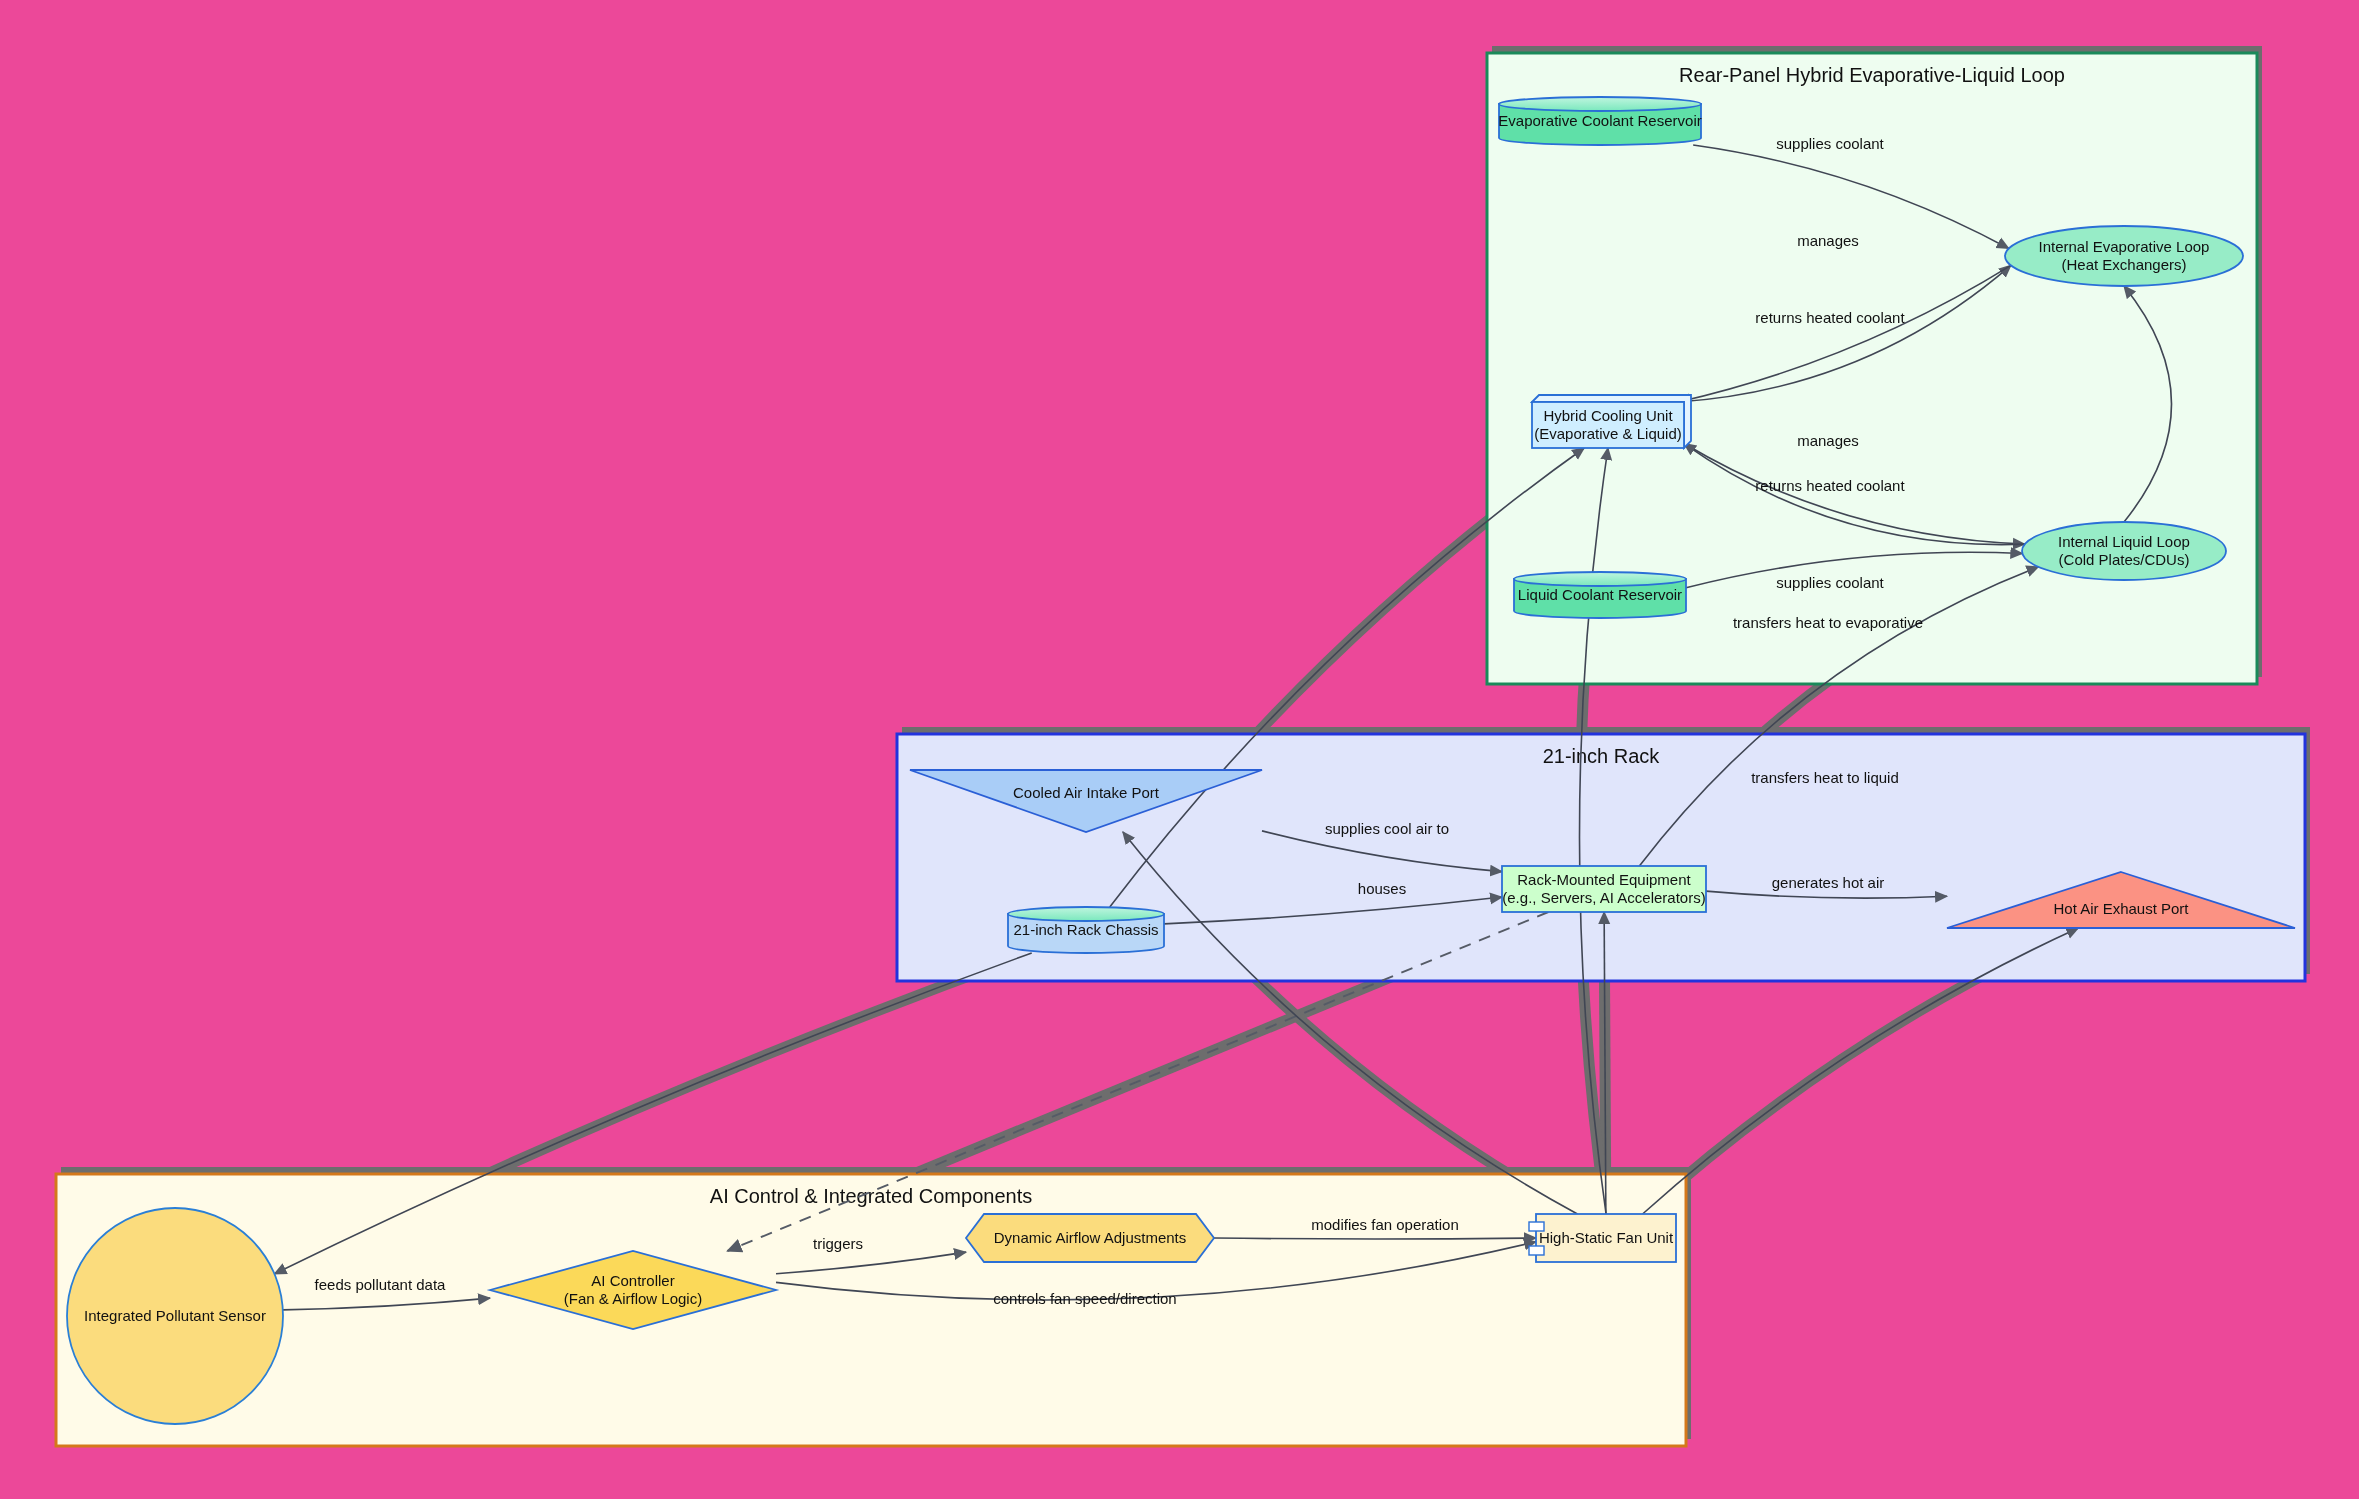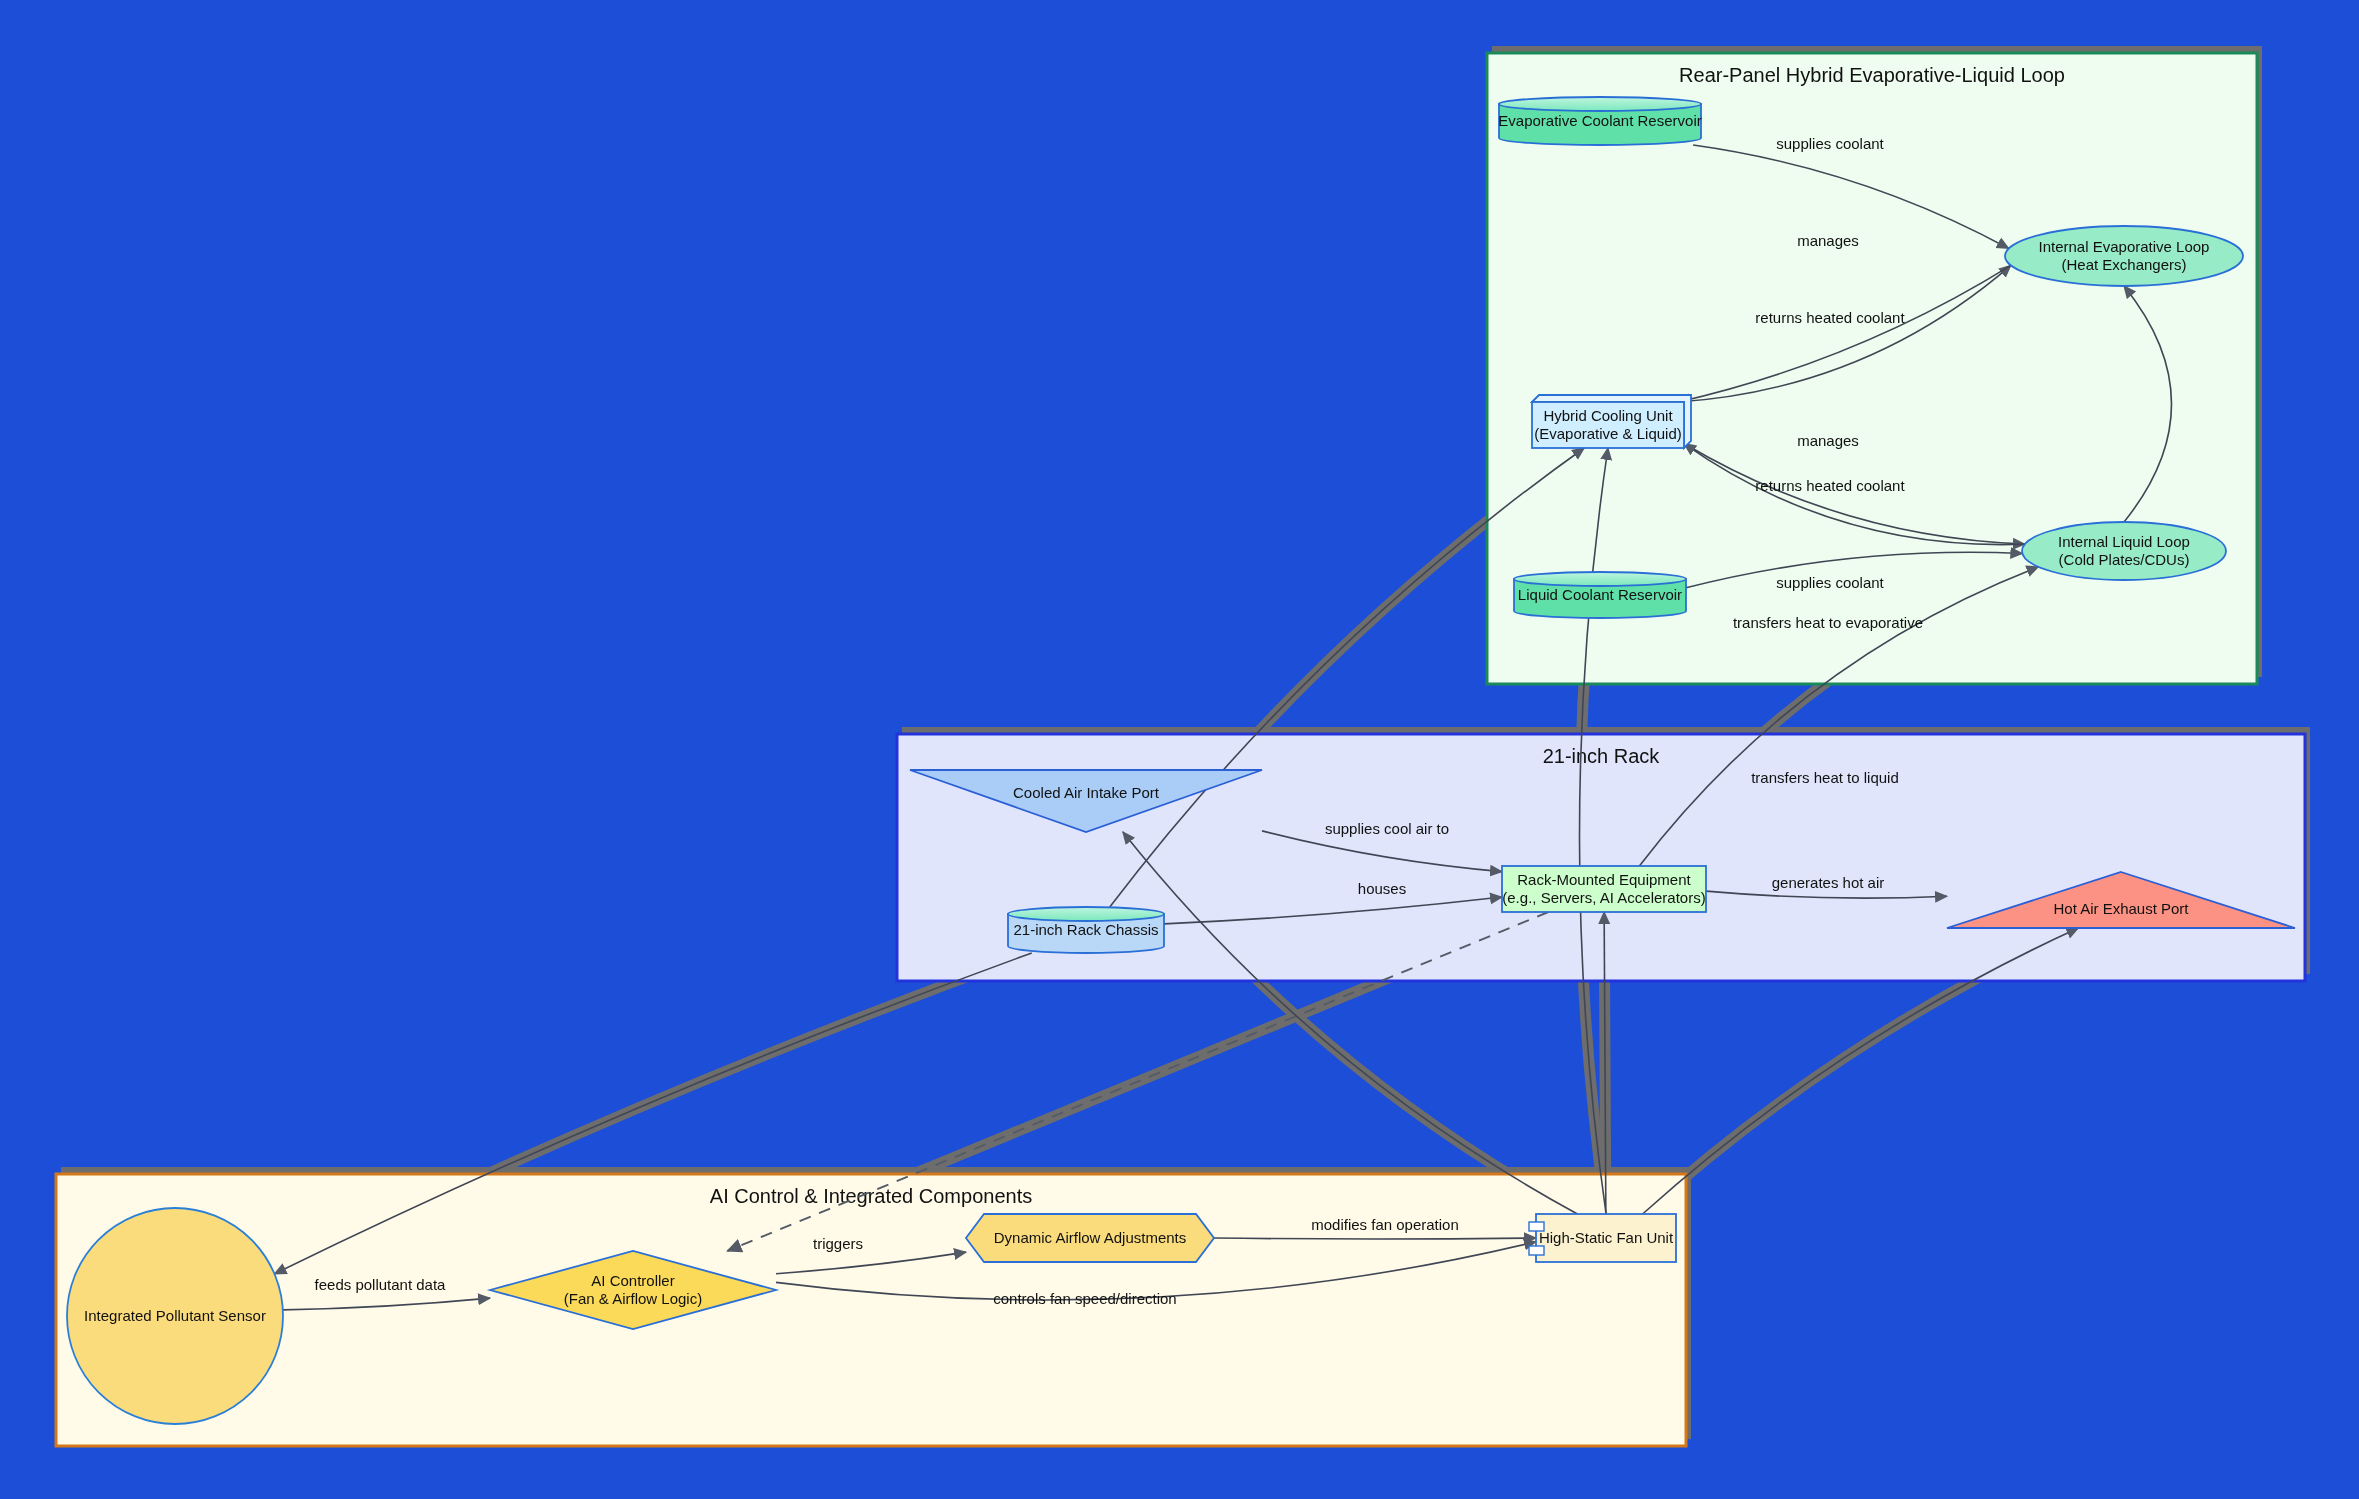--- a/index.html
+++ b/index.html
@@ -1,16 +1,16 @@
 <!DOCTYPE html>
 <html><head>
 <meta charset="utf-8">
 <style>
   html,body{margin:0;padding:0;background:#000;}
-  #stage{position:relative;width:2359px;height:1499px;background:#1d4ed8;overflow:hidden;
+  #stage{position:relative;width:2359px;height:1499px;background:#ec4899;overflow:hidden;
          font-family:"Liberation Sans","DejaVu Sans",sans-serif;}
   svg{position:absolute;top:0;left:0;width:2359px;height:1499px;}
   .node-label{font-family:"Liberation Sans","DejaVu Sans",sans-serif;fill:#111;}
   .edge-label{font-family:"Liberation Sans","DejaVu Sans",sans-serif;fill:#111;font-size:15px;}
   .cluster-label{font-family:"Liberation Sans","DejaVu Sans",sans-serif;fill:#111;font-size:20px;}
   .edge-path{fill:none;stroke:#404654;stroke-width:1.6;}
   .edge-path-dashed{fill:none;stroke:#555b66;stroke-width:1.9;stroke-dasharray:12 9;}
   .edge-halo{fill:none;stroke:#6d6d6d;stroke-width:11;stroke-linecap:butt;opacity:1;}
 </style>
 </head>

